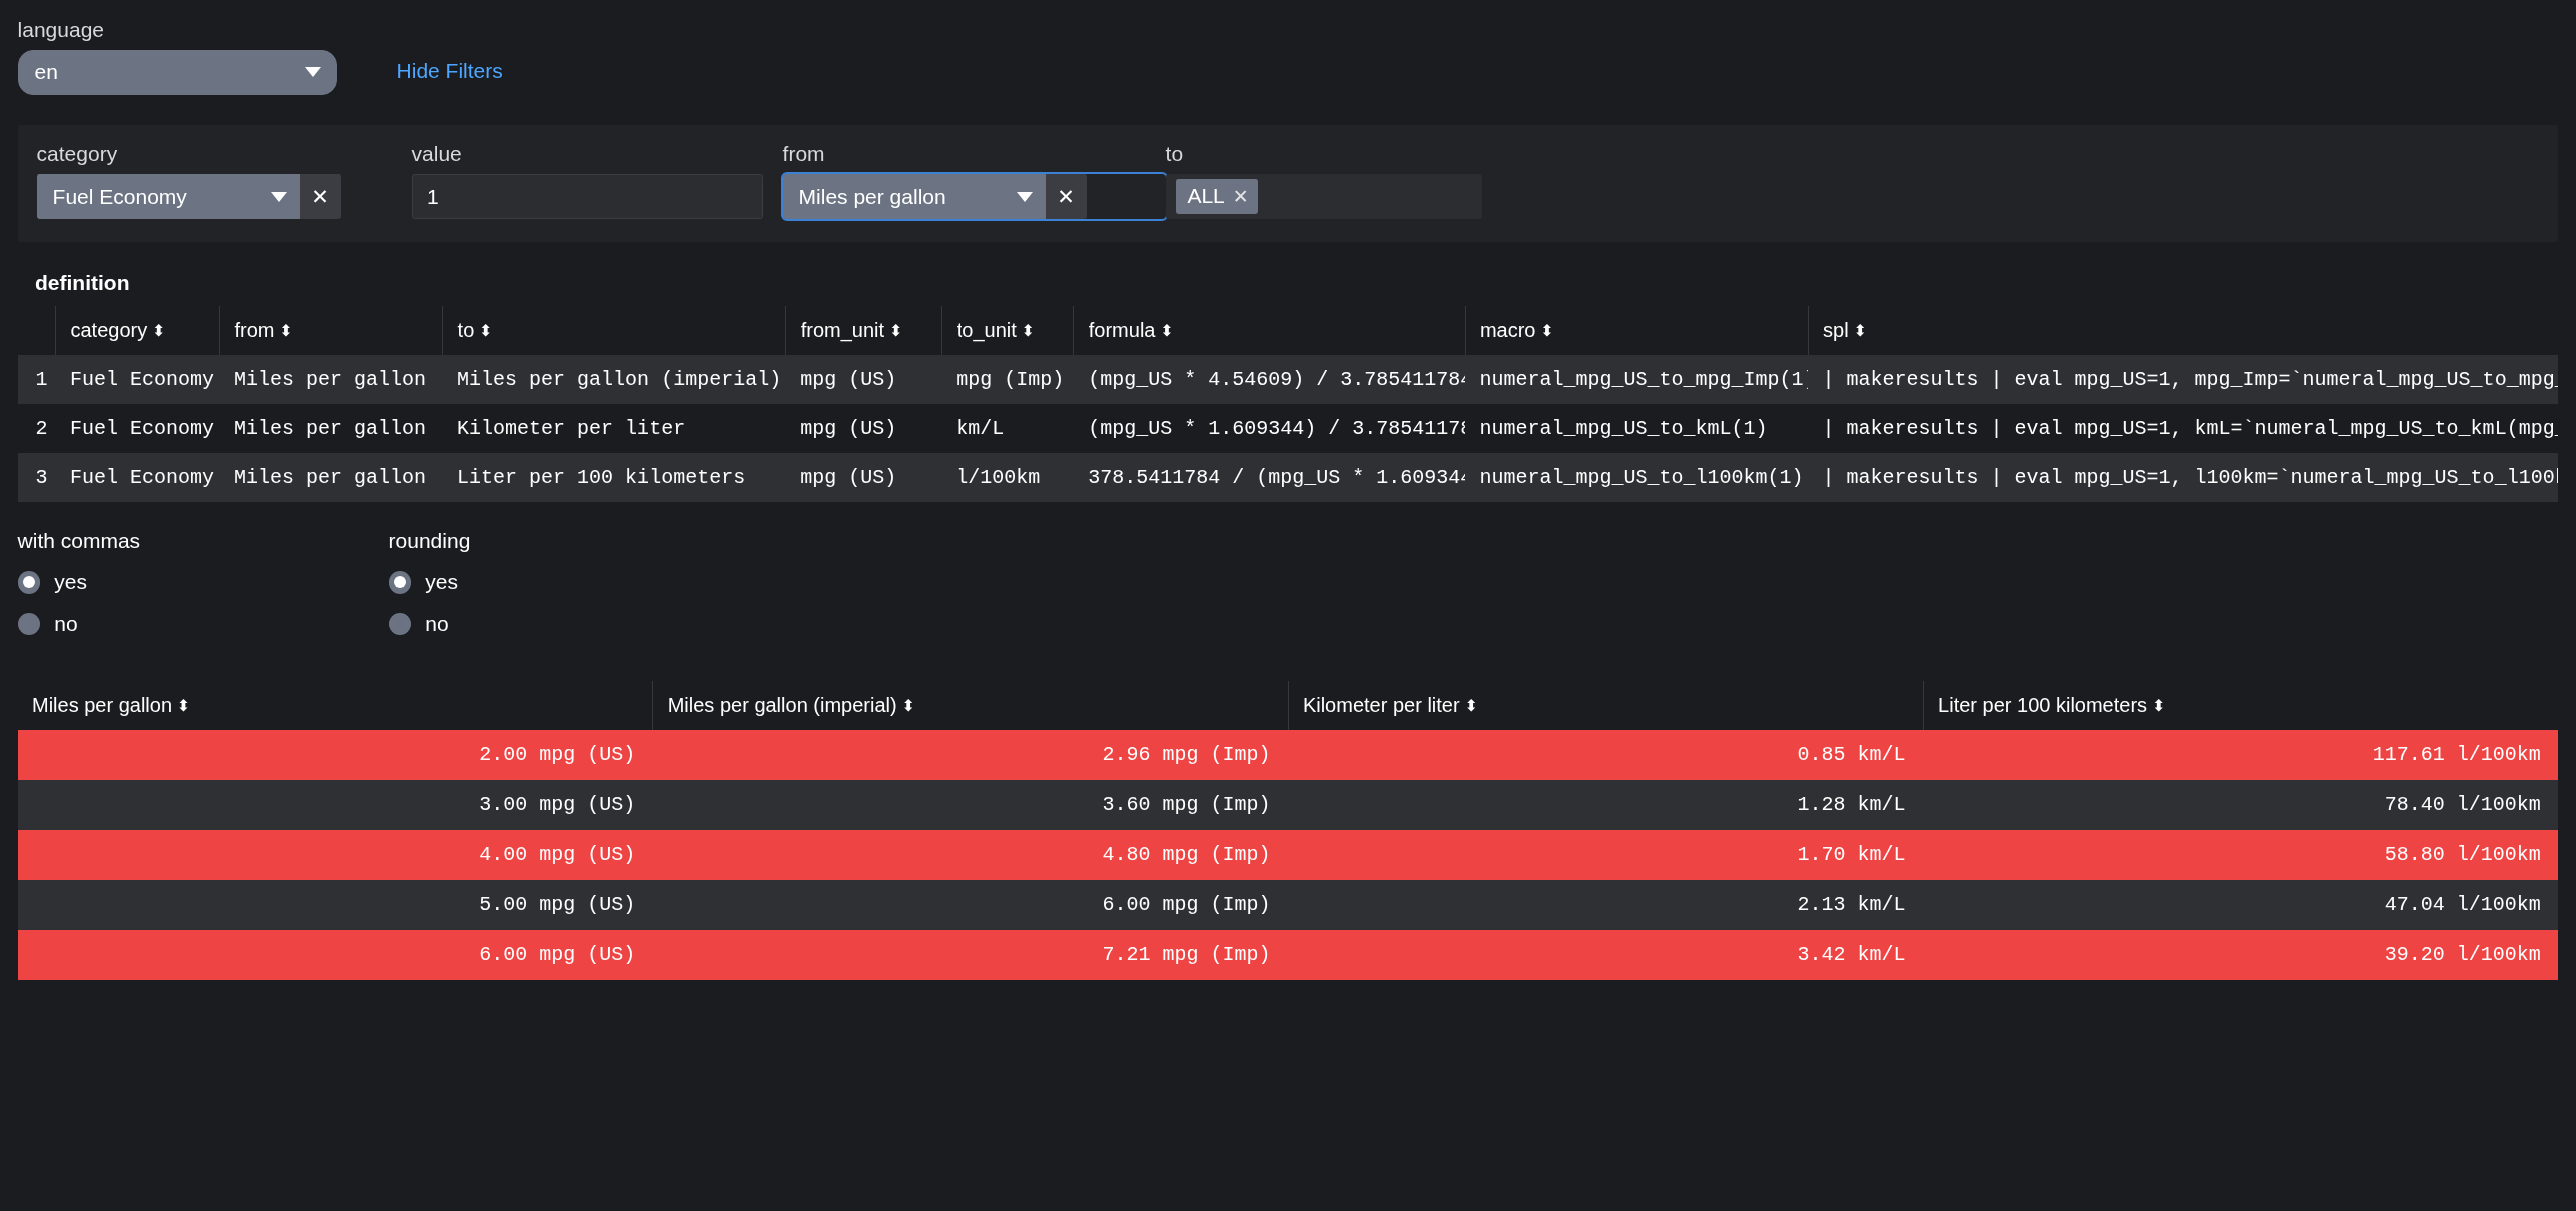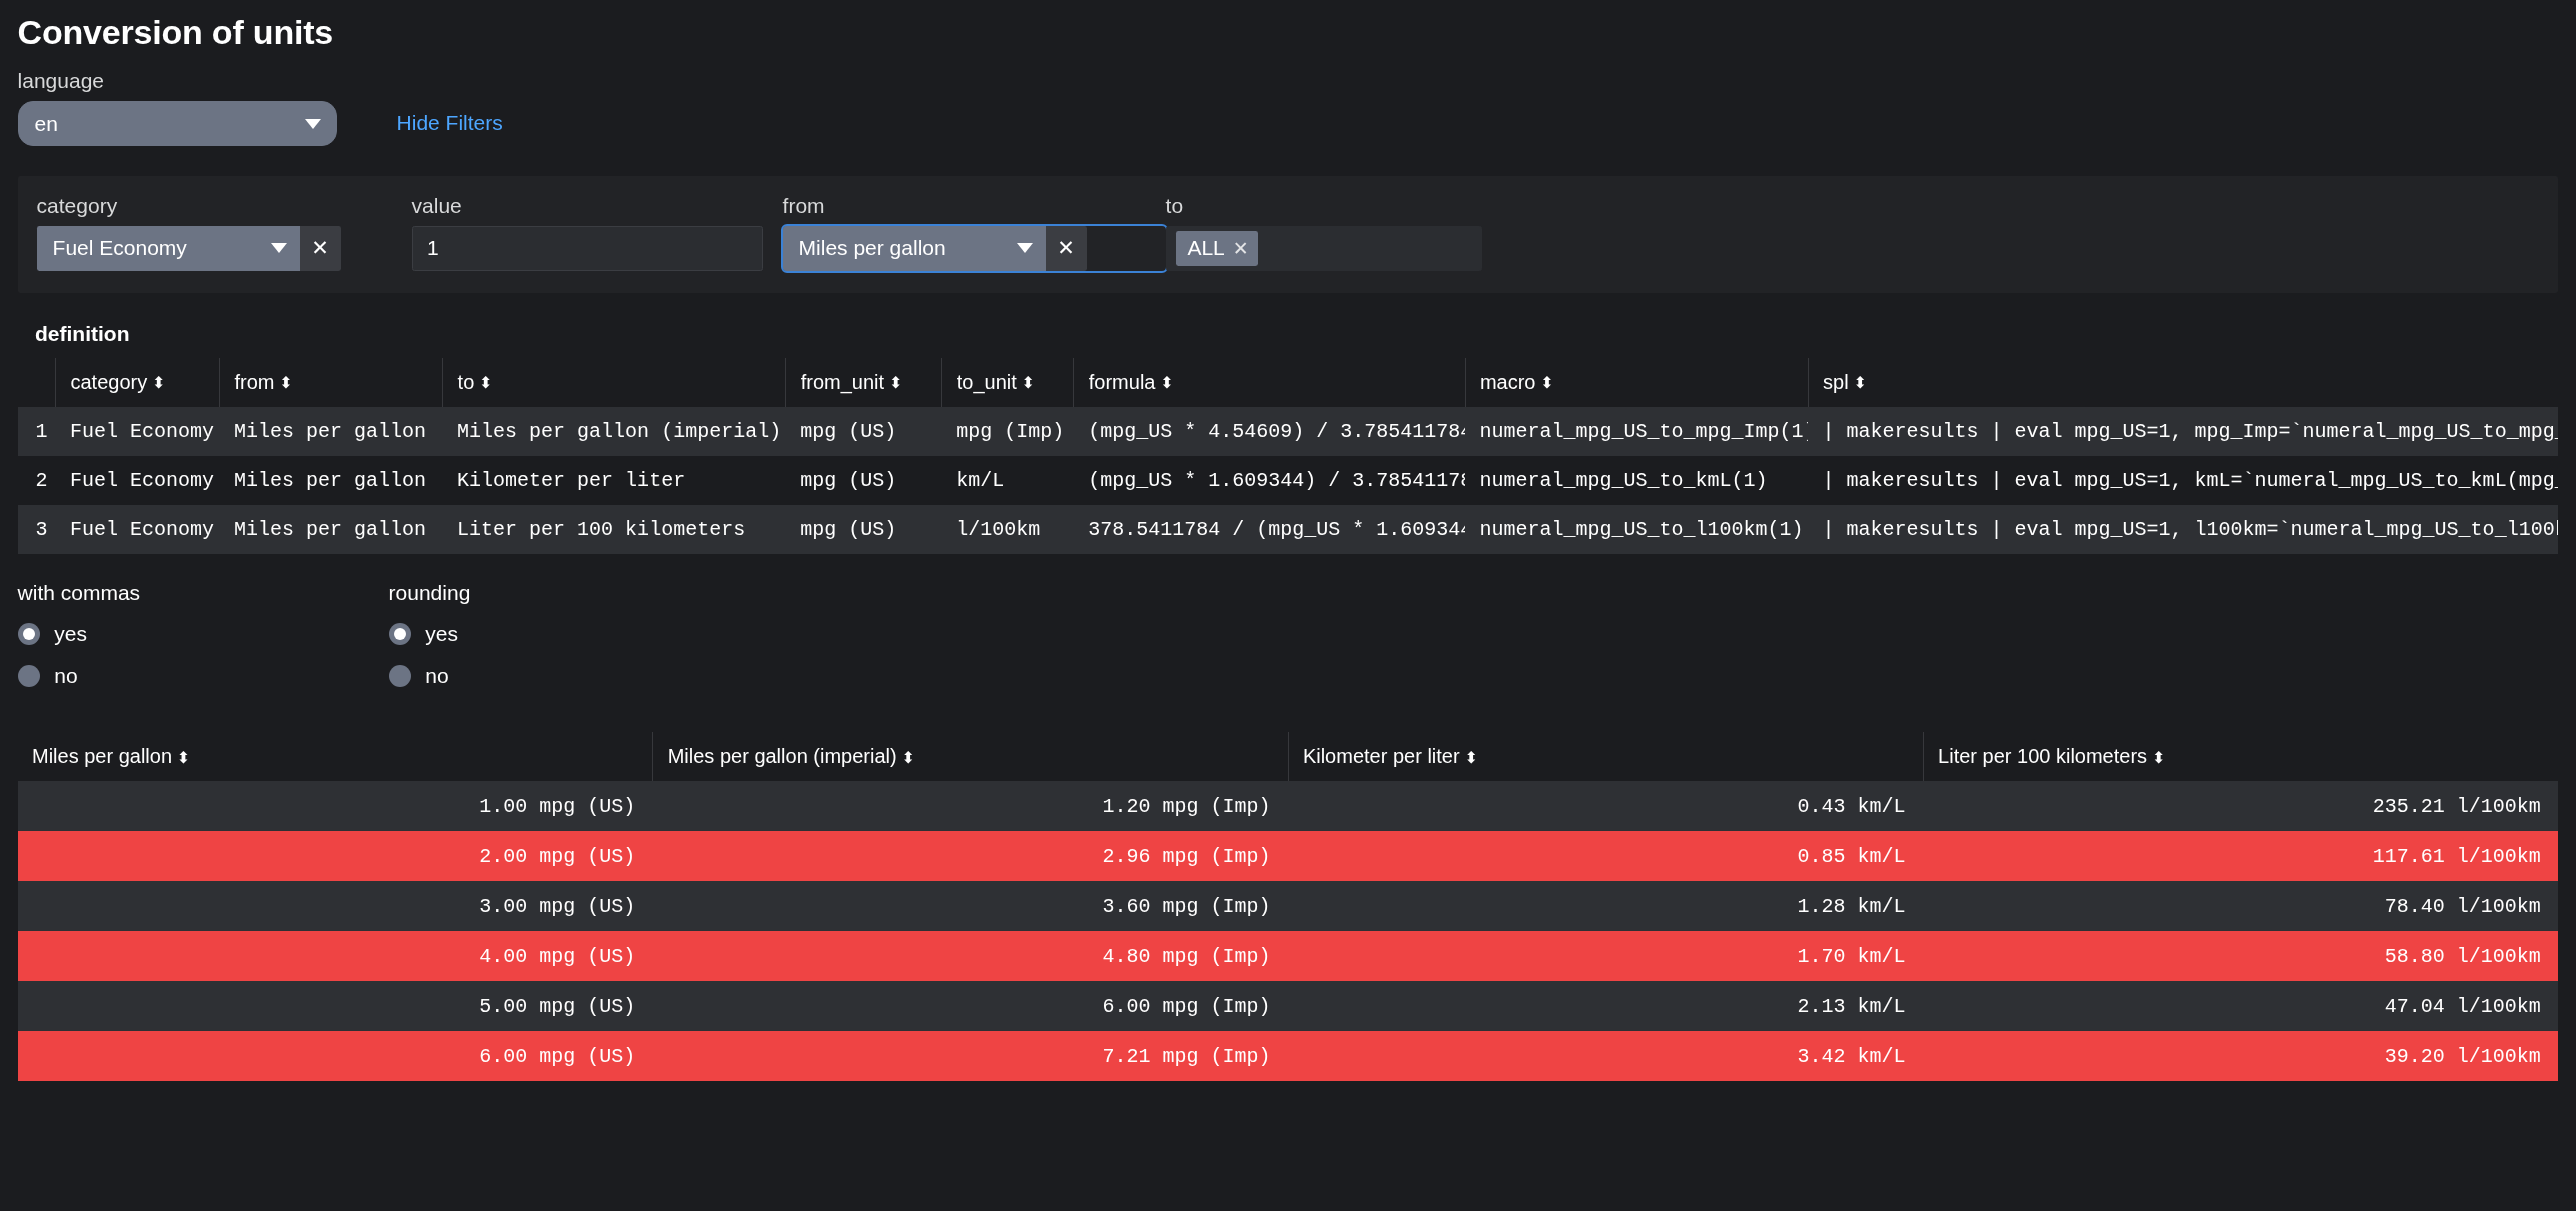--- a/index.html
+++ b/index.html
@@ -242,21 +242,20 @@
   .res-table tr.odd td { background: #2e3034; }
   .res-table tr.even td { background: #ef4444; }
   .res-table th { border-left: 0.8px solid #37383c; }
   .res-table th.first { border-left: none; }
 </style>
 </head>
 <body>
 
 <div class="page">
 
-  <div class="title">Conversion of units</div>
 
   <div class="lang-row">
     <div class="lang-block">
       <div class="field-label">language</div>
       <div class="select-box">
         <span>en</span>
         <span class="caret"></span>
       </div>
     </div>
     <div class="hide-filters">Hide Filters</div>
@@ -410,26 +409,20 @@
       </colgroup>
       <thead>
         <tr>
           <th class="first"><span>Miles per gallon</span><span class="sort-ic">⬍</span></th>
           <th><span>Miles per gallon (imperial)</span><span class="sort-ic">⬍</span></th>
           <th><span>Kilometer per liter</span><span class="sort-ic">⬍</span></th>
           <th><span>Liter per 100 kilometers</span><span class="sort-ic">⬍</span></th>
         </tr>
       </thead>
       <tbody>
-        <tr class="odd">
-          <td>1.00 mpg (US)</td>
-          <td>1.20 mpg (Imp)</td>
-          <td>0.43 km/L</td>
-          <td>235.21 l/100km</td>
-        </tr>
         <tr class="even">
           <td>2.00 mpg (US)</td>
           <td>2.96 mpg (Imp)</td>
           <td>0.85 km/L</td>
           <td>117.61 l/100km</td>
         </tr>
         <tr class="odd">
           <td>3.00 mpg (US)</td>
           <td>3.60 mpg (Imp)</td>
           <td>1.28 km/L</td>

